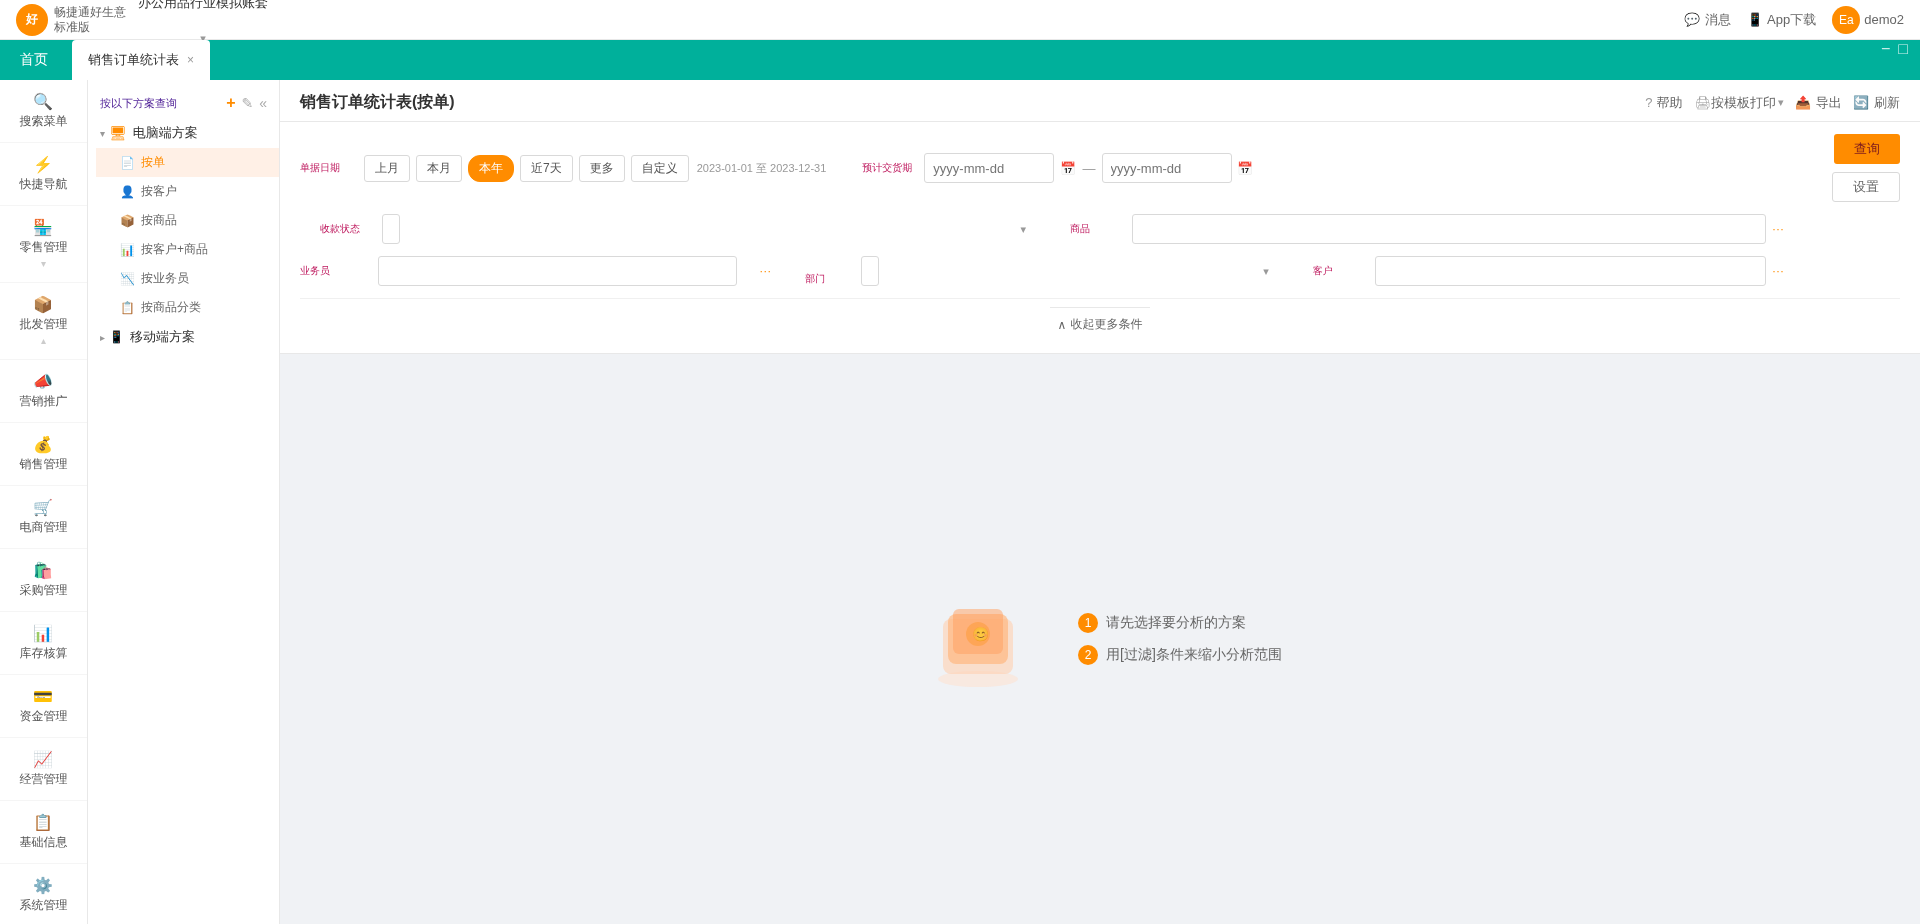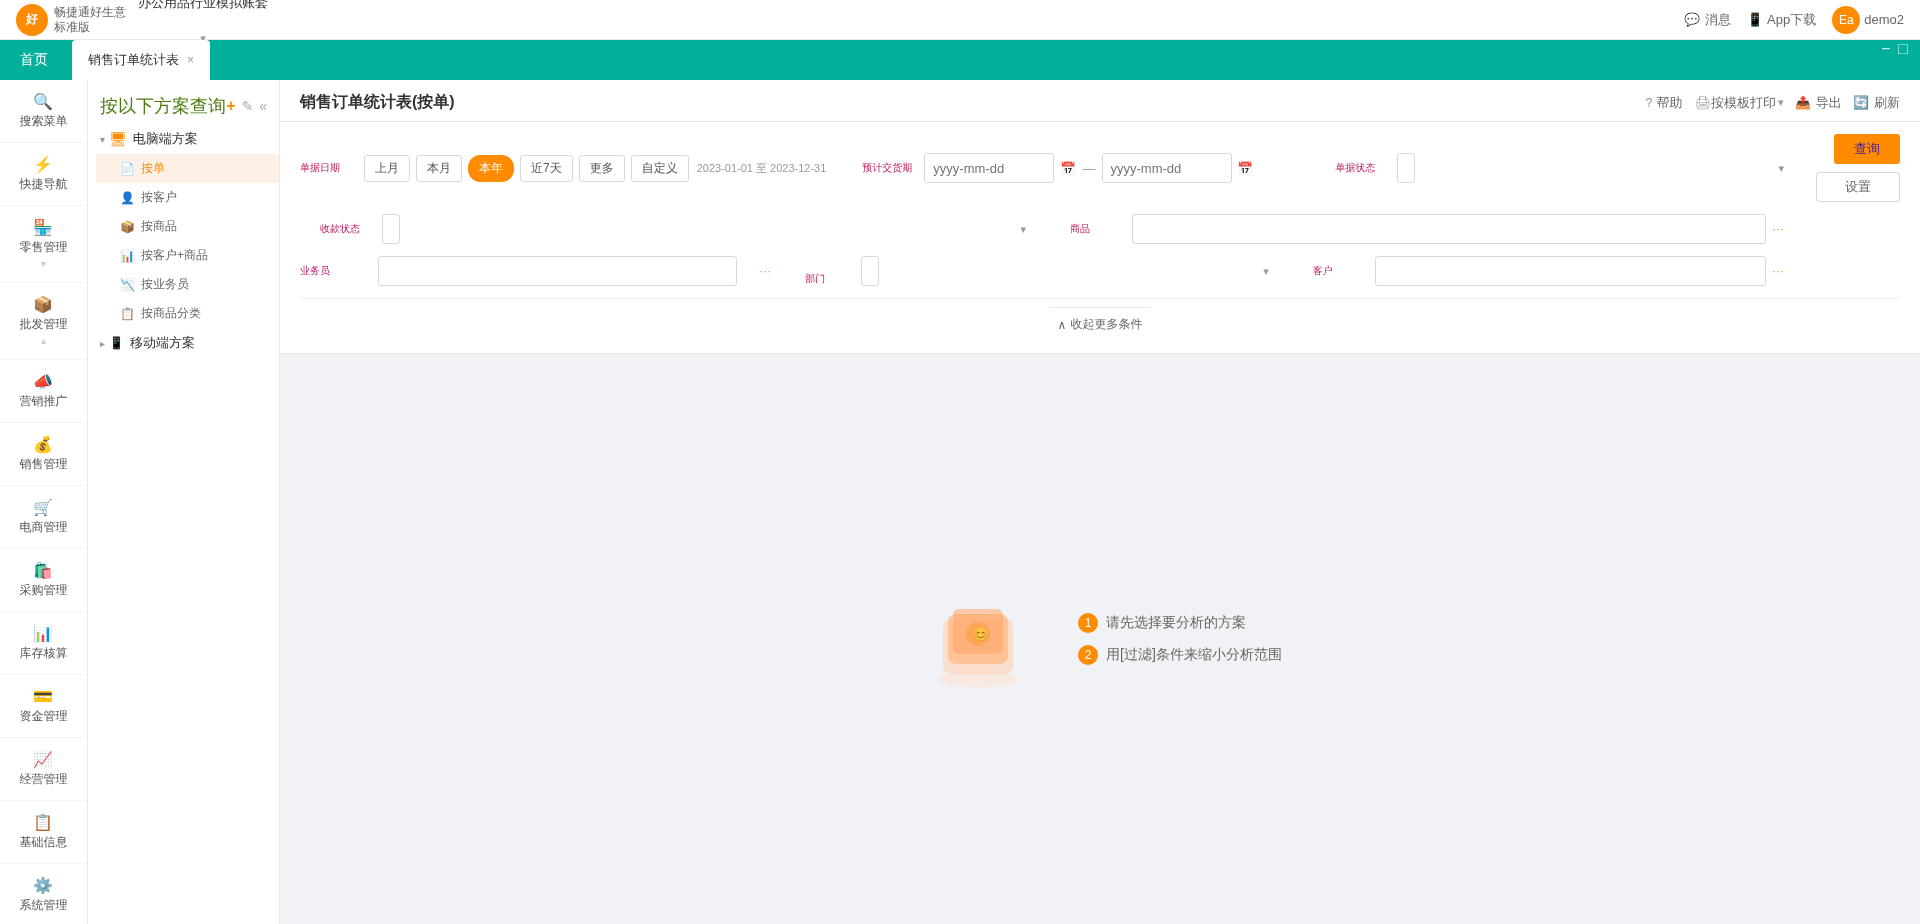--- a/index.html
+++ b/index.html
@@ -74,22 +74,22 @@
     .filter-select { flex: 1; height: 30px; border: 1px solid #d9d9d9; border-radius: 3px; padding: 0 8px; font-size: 13px; outline: none; background: white; color: #333; appearance: none; cursor: pointer; }
     .select-wrapper { position: relative; flex: 1; }
     .select-wrapper::after { content: '▾'; position: absolute; right: 8px; top: 50%; transform: translateY(-50%); color: #999; font-size: 11px; pointer-events: none; }
     .filter-more-btn { color: #ff8c00; font-size: 12px; cursor: pointer; white-space: nowrap; }
     .date-input { height: 30px; border: 1px solid #d9d9d9; border-radius: 3px; padding: 0 8px; font-size: 13px; outline: none; color: #bbb; background: white; width: 130px; }
     .date-separator { color: #999; }
 
     .collapse-btn { display: flex; align-items: center; justify-content: center; gap: 4px; padding: 8px; font-size: 12px; color: #666; cursor: pointer; background: white; border-top: 1px solid #e8e8e8; }
 
     
-    .query-btn { background: #ff8c00; color: #4c1d95; border: none; border-radius: 3px; padding: 6px 20px; font-size: 13px; cursor: pointer; white-space: nowrap; }
-    .settings-btn { background: white; color: #666; border: 1px solid #d9d9d9; border-radius: 3px; padding: 5px 28px; font-size: 13px; cursor: pointer; white-space: nowrap; margin-top: 4px; }
+    .query-btn { background: #ff8c00; color: #7f1d1d; border: none; border-radius: 3px; padding: 6px 20px; font-size: 13px; cursor: pointer; white-space: nowrap; }
+    .settings-btn { background: white; color: #666; border: 1px solid #d9d9d9; border-radius: 3px; padding: 5px 20px; font-size: 13px; cursor: pointer; white-space: nowrap; margin-top: 4px; }
 
     .btn-group-right { display: flex; flex-direction: column; gap: 4px; align-items: flex-end; padding-left: 8px; }
 
     
     .empty-state { flex: 1; display: flex; align-items: center; justify-content: center; gap: 40px; }
     .empty-icon { width: 120px; height: 120px; }
     .empty-tips { display: flex; flex-direction: column; gap: 12px; }
     .empty-tip { display: flex; align-items: center; gap: 8px; font-size: 14px; color: #666; }
     .tip-num { width: 20px; height: 20px; border-radius: 50%; background: #ff8c00; color: white; font-size: 12px; display: flex; align-items: center; justify-content: center; flex-shrink: 0; }
 
@@ -201,21 +201,21 @@
       <div class="sidebar-item-icon">⚙️</div>
       <div>系统管理</div>
     </div>
 
   </div>
 
   <div class="content-area">
 
     <div class="left-panel">
       <div class="left-panel-header">
-        <span style="font-size:18px;color:#4d7c0f;">按以下方案查询</span>
+        <span style="font-size:11px;color:#4c1d95;">按以下方案查询</span>
         <div class="left-panel-actions">
           <span class="lp-action-btn" style="color:#ff8c00;font-size:16px;font-weight:bold;">+</span>
           <span class="lp-action-btn" style="color:#aaa;font-size:14px;">✎</span>
           <span class="lp-action-btn" style="color:#aaa;font-size:14px;">«</span>
         </div>
       </div>
 
       <div class="tree-section">
         <div class="tree-header">
           <span class="tree-arrow">▾</span>
@@ -303,26 +303,20 @@
 
           <div style="display:flex;align-items:center;gap:6px;flex:1;margin-left:20px;">
             <span class="filter-label">预计交货期</span>
             <input class="date-input" type="text" placeholder="yyyy-mm-dd" style="">
             <span style="color:#ff8c00;cursor:pointer;">📅</span>
             <span class="date-separator">—</span>
             <input class="date-input" type="text" placeholder="yyyy-mm-dd" style="">
             <span style="color:#ff8c00;cursor:pointer;">📅</span>
           </div>
 
-          <div style="display:flex;align-items:center;gap:6px;flex:1;">
-            <span class="filter-label">单据状态</span>
-            <div class="select-wrapper" style="flex:1;">
-              <select class="filter-select"></select>
-            </div>
-          </div>
 
           <div class="btn-group-right">
             <button class="query-btn">查询</button>
             <button class="settings-btn">设置</button>
           </div>
         </div>
 
         <div class="filter-row">
           <div style="display:flex;align-items:center;gap:6px;flex:1;margin-left:20px;">
             <span class="filter-label">收款状态</span>

